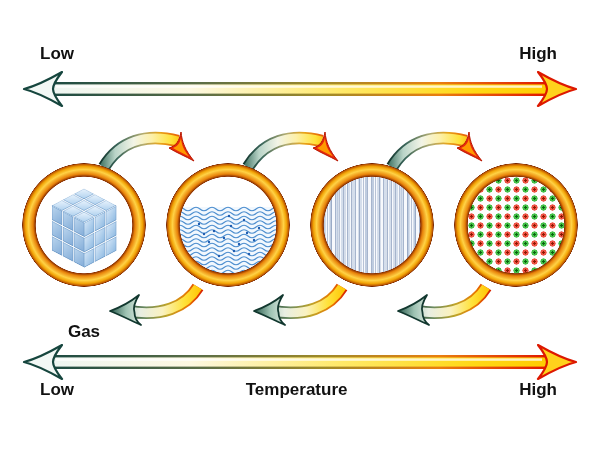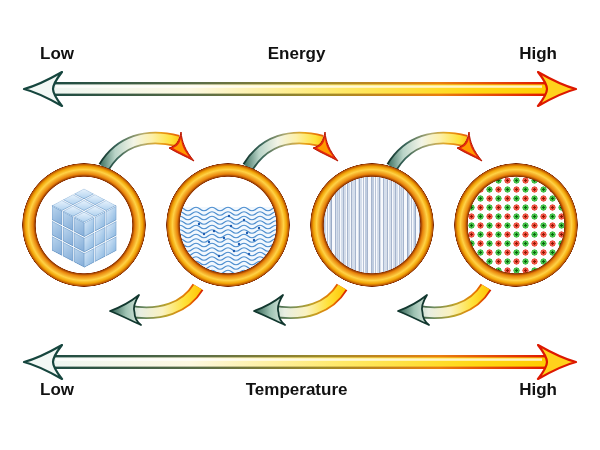--- a/index.html
+++ b/index.html
@@ -145,21 +145,20 @@
       <g id="curveBottomShape">
         <path d="M92,4 C80,24 55,34 22,28" fill="none" stroke="url(#cbEdge)" stroke-width="12.5"></path>
         <path d="M92,4 C80,24 55,34 22,28" fill="none" stroke="url(#cbFill)" stroke-width="9"></path>
         <path d="M4,28 C14,24.5 23,20 33,12 C28,20 27,25 28.5,29.5 C28.5,34 30,38 35,42 C23,36.5 13,31.5 4,28 Z" fill="url(#hbFill)" stroke="#12382f" stroke-width="1.8" stroke-linejoin="round"></path>
       </g>
     </defs>
   </svg>
 
   <div class="axis-labels axis-labels-top">
     <span>Low</span>
-    <span>Energy</span>
     <span>High</span>
   </div>
 
   <svg class="axis-arrow axis-arrow-top" viewBox="0 0 556 36">
     <rect x="30" y="11" width="496" height="14" fill="url(#axEdge)"></rect>
     <rect x="30" y="13.4" width="496" height="9.2" fill="url(#axFill)"></rect>
     <rect x="34" y="14.4" width="486" height="2.4" fill="#ffffff" opacity="0.75"></rect>
     <path d="M2,18 C14,15 26,9 40,1 C33,10 31,14 31,18 C31,22 33,26 40,35 C26,27 14,21 2,18 Z" fill="#f2f8f5" stroke="#16463e" stroke-width="2.2" stroke-linejoin="round"></path>
     <path d="M554,18 C542,15 530,9 516,1 C523,10 525,14 525,18 C525,22 523,26 516,35 C530,27 542,21 554,18 Z" fill="#ffd21c" stroke="#dd1800" stroke-width="2.2" stroke-linejoin="round"></path>
   </svg>
@@ -251,20 +250,21 @@
       <use href="#curveBottomShape"></use>
     </svg>
   <svg class="curve" style="left:250px;top:283px" viewBox="0 0 104 44">
       <use href="#curveBottomShape"></use>
     </svg>
   <svg class="curve" style="left:394px;top:283px" viewBox="0 0 104 44">
       <use href="#curveBottomShape"></use>
     </svg>
 
   <div class="state-labels">
+    <span>Gas</span>
   </div>
 
   <svg class="axis-arrow axis-arrow-bottom" viewBox="0 0 556 36">
     <rect x="30" y="11" width="496" height="14" fill="url(#axEdge)"></rect>
     <rect x="30" y="13.4" width="496" height="9.2" fill="url(#axFill)"></rect>
     <rect x="34" y="14.4" width="486" height="2.4" fill="#ffffff" opacity="0.75"></rect>
     <path d="M2,18 C14,15 26,9 40,1 C33,10 31,14 31,18 C31,22 33,26 40,35 C26,27 14,21 2,18 Z" fill="#f2f8f5" stroke="#16463e" stroke-width="2.2" stroke-linejoin="round"></path>
     <path d="M554,18 C542,15 530,9 516,1 C523,10 525,14 525,18 C525,22 523,26 516,35 C530,27 542,21 554,18 Z" fill="#ffd21c" stroke="#dd1800" stroke-width="2.2" stroke-linejoin="round"></path>
   </svg>
 

